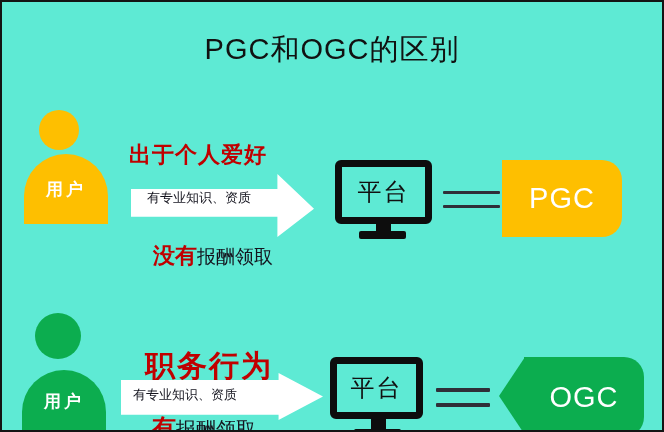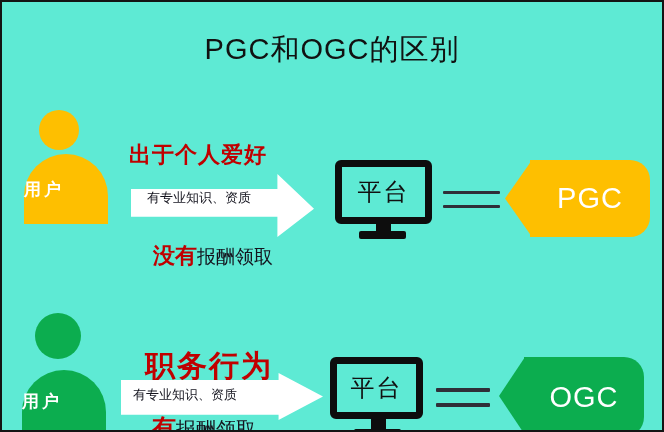--- a/index.html
+++ b/index.html
@@ -8,21 +8,21 @@
     background:#5eead4;border:2px solid #141414;box-sizing:border-box;
     overflow:hidden;font-family:"Liberation Sans","DejaVu Sans",sans-serif;
   }
   .abs{position:absolute;}
   .title{
     left:0;top:28px;width:660px;text-align:center;
     font-size:29px;color:#111;letter-spacing:1px;
   }
   
   .head{border-radius:50%;}
-  .body-dome{border-radius:42px 42px 0 0;display:flex;align-items:center;justify-content:flex-start;}
+  .body-dome{border-radius:42px 42px 0 0;display:flex;align-items:center;justify-content:center;}
   .user-label{color:#fff;font-weight:bold;font-size:17px;letter-spacing:3px;}
   .yellow{background:#FEBF00;}
   .green{background:#0CAD4F;}
   
   .claim{color:#C00000;font-weight:bold;white-space:nowrap;}
   
   .arrow1{
     background:#fff;
     clip-path:polygon(0 24%,80% 24%,80% 0,100% 55%,80% 100%,80% 68%,0 68%);
   }
@@ -80,21 +80,21 @@
     <div class="abs screen" style="left:333px;top:158px;width:97px;height:64px;">
       <span>平台</span>
     </div>
     <div class="abs stand" style="left:374px;top:221px;width:15px;height:9px;"></div>
     <div class="abs stand" style="left:357px;top:229px;width:47px;height:8px;border-radius:2px;"></div>
 
     <div class="abs eqbar" style="left:441px;top:189px;width:57px;height:3px;"></div>
     <div class="abs eqbar" style="left:441px;top:203px;width:57px;height:3px;"></div>
 
     <div class="abs badge-tip yellow" style="left:503px;top:158px;width:27px;height:77px;"></div>
-    <div class="abs badge-rect yellow" style="left:528px;top:158px;width:120px;height:77px;">
+    <div class="abs badge-rect yellow" style="left:500px;top:158px;width:120px;height:77px;">
       <span>PGC</span>
     </div>
   </div>
 
   <div>
 
     <div class="abs head green" style="left:33px;top:311px;width:46px;height:46px;"></div>
     <div class="abs body-dome green" style="left:20px;top:368px;width:84px;height:70px;">
       <span class="user-label" style="margin-bottom:8px;">用户</span>
     </div>

